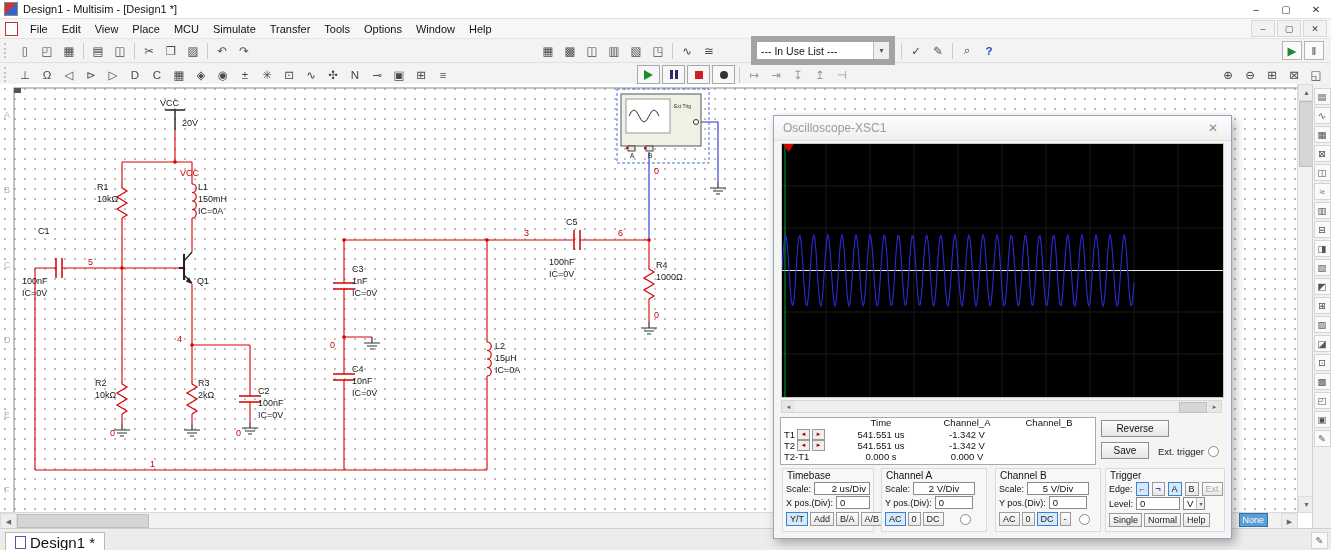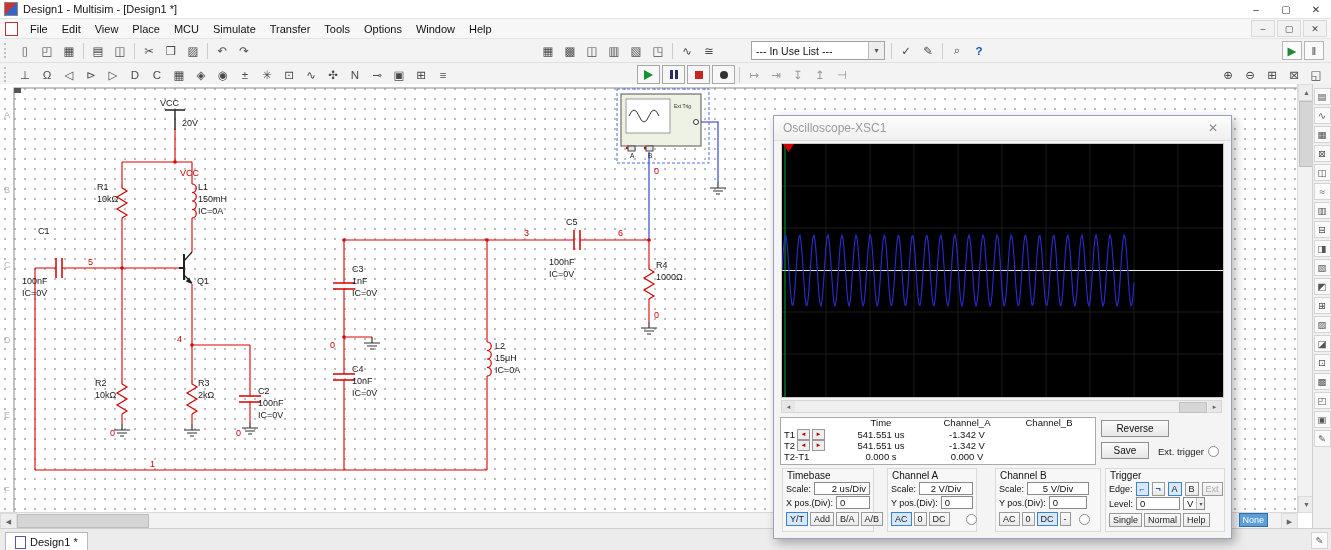--- a/index.html
+++ b/index.html
@@ -19,21 +19,21 @@
   
   .tb{display:flex;align-items:center;background:#f3f3f3;border-bottom:1px solid #e0e0e0;}
   .tb1{height:23px;}
   .tb2{height:23px;}
   .grip{width:4px;height:15px;border-left:2px dotted #c0c0c0;margin:0 4px;}
   .tgroup{display:flex;align-items:center;}
   .tbi{width:18px;height:17px;display:flex;align-items:center;justify-content:center;font-size:11.5px;color:#4a4a4a;margin:0 1px;border:1px solid transparent;cursor:default;}
   .tbi.boxed{border:1px solid #b5b5b5;background:#fafafa;}
   .sep{width:1px;height:16px;background:#ccc;margin:0 3px;}
   .spacer{height:1px;}
-  .combobox{width:132px;height:17px;background:#fff;border:1px solid #a3a3a3;display:flex;align-items:center;font-size:10.5px;margin:0 3px;}
+  .combobox{width:132px;height:17px;background:#fff;border:6px solid #a3a3a3;display:flex;align-items:center;font-size:10.5px;margin:0 3px;}
   .combobox .cbtext{flex:1;padding:0 4px;white-space:nowrap;overflow:hidden;}
   .combobox .cbarrow{width:15px;height:100%;border-left:1px solid #bbb;background:#eee;display:flex;align-items:center;justify-content:center;font-size:8px;color:#555;}
   .simbtn{width:21px;height:17px;border:1px solid #a8a8a8;background:#f7f7f7;display:flex;align-items:center;justify-content:center;margin:0 1px;}
   .play-shape{width:0;height:0;border-left:9px solid #15912e;border-top:5px solid transparent;border-bottom:5px solid transparent;}
   .pause-shape{display:flex;gap:2px;}
   .pause-shape i{display:block;width:3px;height:9px;background:#2a2a66;}
   .stop-shape{width:8px;height:8px;background:#cc2222;}
   .rec-shape{width:8px;height:8px;border-radius:50%;background:#333;}
   
   .work{position:absolute;top:84px;left:0;width:1331px;height:444px;background:#fff;}
@@ -43,21 +43,21 @@
   .vscroll{position:absolute;top:0;bottom:15px;right:18px;width:15px;background:#f2f2f2;border-left:1px solid #d9d9d9;}
   .vscroll .arr{position:absolute;left:0;width:15px;height:15px;display:flex;align-items:center;justify-content:center;font-size:7px;color:#666;background:#ededed;border:1px solid #dcdcdc;}
   .vthumb{position:absolute;left:1px;top:17px;width:12px;height:64px;background:#d5d5d5;border:1px solid #bdbdbd;}
   .hscroll{position:absolute;left:0;right:33px;bottom:0;height:15px;background:#f2f2f2;border-top:1px solid #d9d9d9;}
   .hscroll .arr{position:absolute;top:0;width:15px;height:15px;display:flex;align-items:center;justify-content:center;font-size:7px;color:#666;background:#ededed;border:1px solid #dcdcdc;}
   .hthumb{position:absolute;top:1px;left:17px;width:130px;height:12px;background:#d5d5d5;border:1px solid #bdbdbd;}
   .rstrip{position:absolute;top:0;bottom:0;right:0;width:18px;background:#f0f0f0;border-left:1px solid #cfcfcf;display:flex;flex-direction:column;align-items:center;padding-top:3px;overflow:hidden;}
   .rsi{width:15px;height:15px;margin:1px 0;border:1px solid #d4d4d4;background:#fafafa;font-size:9.5px;color:#555;display:flex;align-items:center;justify-content:center;flex:0 0 auto;}
   
   .tabbar{position:absolute;top:528px;left:0;right:0;height:22px;background:#ececec;border-top:1px solid #cfcfcf;display:flex;align-items:flex-end;}
-  .tab{display:flex;align-items:center;gap:4px;background:#fff;border:1px solid #b9b9b9;border-bottom:none;height:18px;padding:0 9px;margin-left:5px;font-size:11px;}
+  .tab{display:flex;align-items:center;gap:4px;background:#fff;border:1px solid #b9b9b9;border-bottom:none;height:18px;padding:0 9px;margin-left:5px;font-size:15px;}
   .tabicon{width:9px;height:11px;border:1px solid #55a;background:#fff;}
   .tabbar .corner{margin-left:auto;margin-right:3px;margin-bottom:2px;}
   
   .scope{position:absolute;left:773px;top:115px;width:457px;height:422px;background:#f4f4f4;border:1px solid #98a2b8;
          box-shadow:3px 4px 10px rgba(0,0,0,.3);z-index:50;}
   .scope-title{height:24px;display:flex;align-items:center;padding:0 9px;color:#9b9b9b;font-size:12px;
                background:linear-gradient(#fdfdfd,#efefef);border-bottom:1px solid #dedede;}
   .scope-close{margin-left:auto;color:#8a8a8a;font-size:12px;width:18px;text-align:center;}
   .scope-display{position:absolute;left:7px;top:27px;width:441px;height:253px;background:#000;border:1px solid #c9c9c9;}
   .shscroll{position:absolute;left:7px;top:284px;width:441px;height:13px;background:#efefef;border:1px solid #d6d6d6;box-sizing:border-box;}
@@ -516,21 +516,21 @@
         <span class="fld" style="width:40px;">0</span>
       </div>
       <div class="brow">
         <span class="sbtn active">Y/T</span>
         <span class="sbtn">Add</span>
         <span class="sbtn">B/A</span>
         <span class="sbtn">A/B</span>
       </div>
     </div>
 
-    <div class="grp" style="left:113px;width:90px;">
+    <div class="grp" style="left:107px;width:106px;">
       <div class="gtitle">Channel A</div>
       <div class="grow">
         <span>Scale:</span>
         <span class="fld" style="width:62px;text-align:center;">2 V/Div</span>
       </div>
       <div class="grow">
         <span>Y pos.(Div):</span>
         <span class="fld" style="width:38px;">0</span>
       </div>
       <div class="brow">

